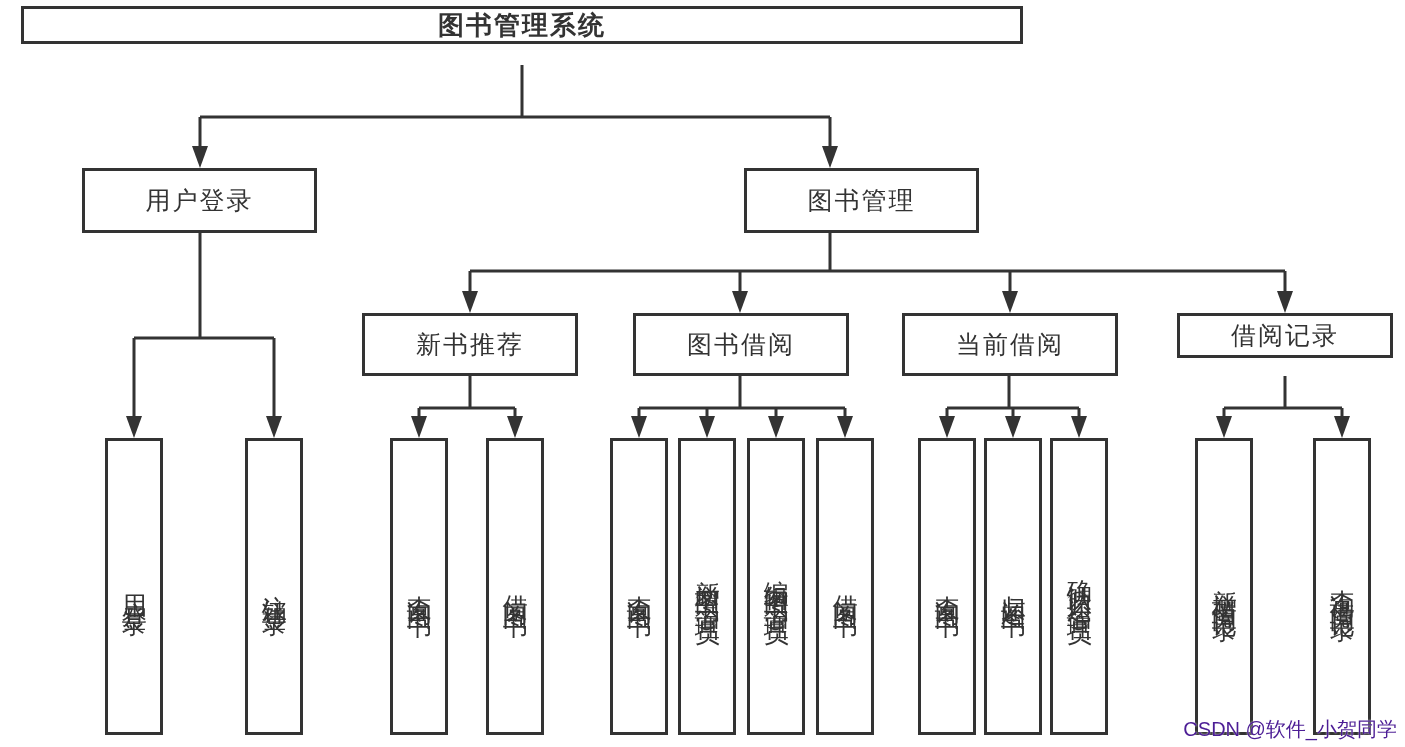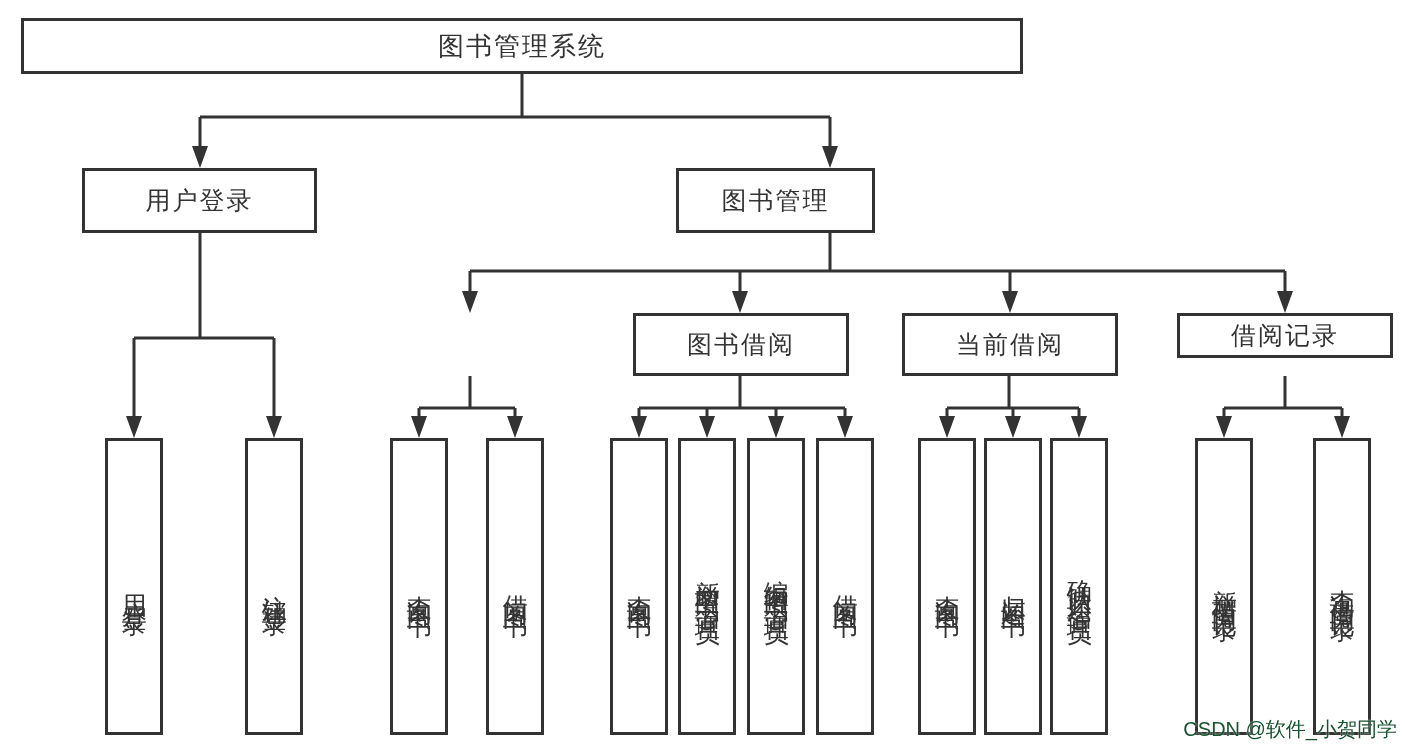--- a/index.html
+++ b/index.html
@@ -55,21 +55,21 @@
     letter-spacing: 6px;
     line-height: 1.1;
     color: #333333;
     white-space: nowrap;
   }
   .watermark {
     position: absolute;
     top: 716px;
     right: 8px;
     font-size: 20px;
-    color: #14532d;
+    color: #4c1d95;
     z-index: 3;
     text-shadow: 0 0 2px #ffffff;
     white-space: nowrap;
   }
 </style>
 </head>
 <body>
 
 <div class="canvas">
 
@@ -113,31 +113,34 @@
 
       <polygon points="939,416 955,416 947,438"></polygon>
       <polygon points="1005,416 1021,416 1013,438"></polygon>
       <polygon points="1071,416 1087,416 1079,438"></polygon>
 
       <polygon points="1216,416 1232,416 1224,438"></polygon>
       <polygon points="1334,416 1350,416 1342,438"></polygon>
     </g>
   </svg>
 
-  <div class="box root-box" style="left:21px; top:18px; width:1002px; height:56px;">
+  <div class="box root-box" style="left:21px; top:6px; width:1002px; height:38px;font-weight:bold;">
     <span class="hlabel">图书管理系统</span>
   </div>
 
   <div class="box" style="left:82px; top:168px; width:235px; height:65px;">
     <span class="hlabel">用户登录</span>
   </div>
-  <div class="box" style="left:676px; top:168px; width:199px; height:65px;">
+  <div class="box" style="left:744px; top:168px; width:235px; height:65px;">
     <span class="hlabel">图书管理</span>
   </div>
 
+  <div class="box" style="left:362px; top:313px; width:216px; height:63px;">
+    <span class="hlabel">新书推荐</span>
+  </div>
   <div class="box" style="left:902px; top:313px; width:216px; height:63px;">
     <span class="hlabel">当前借阅</span>
   </div>
   <div class="box" style="left:633px; top:313px; width:216px; height:63px;">
     <span class="hlabel">图书借阅</span>
   </div>
   <div class="box" style="left:1177px; top:313px; width:216px; height:45px;">
     <span class="hlabel">借阅记录</span>
   </div>
 

